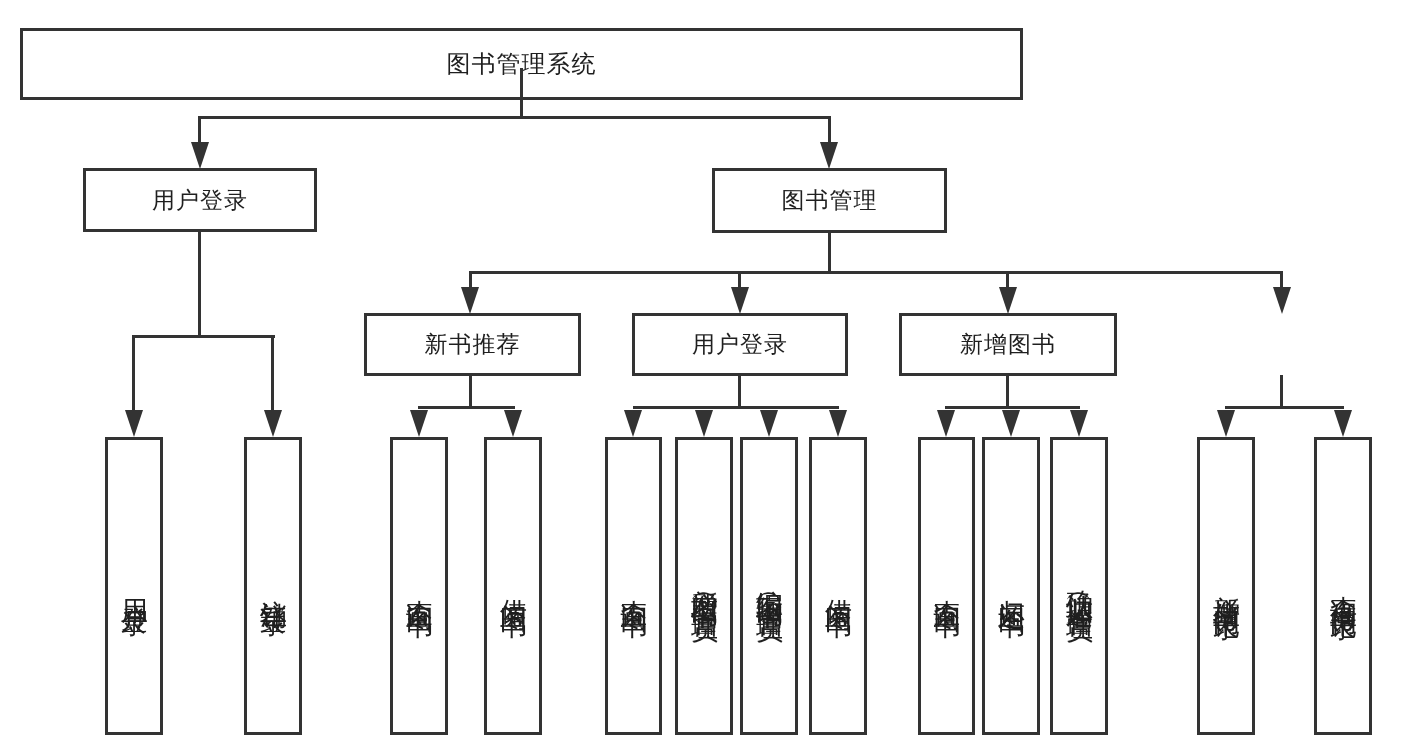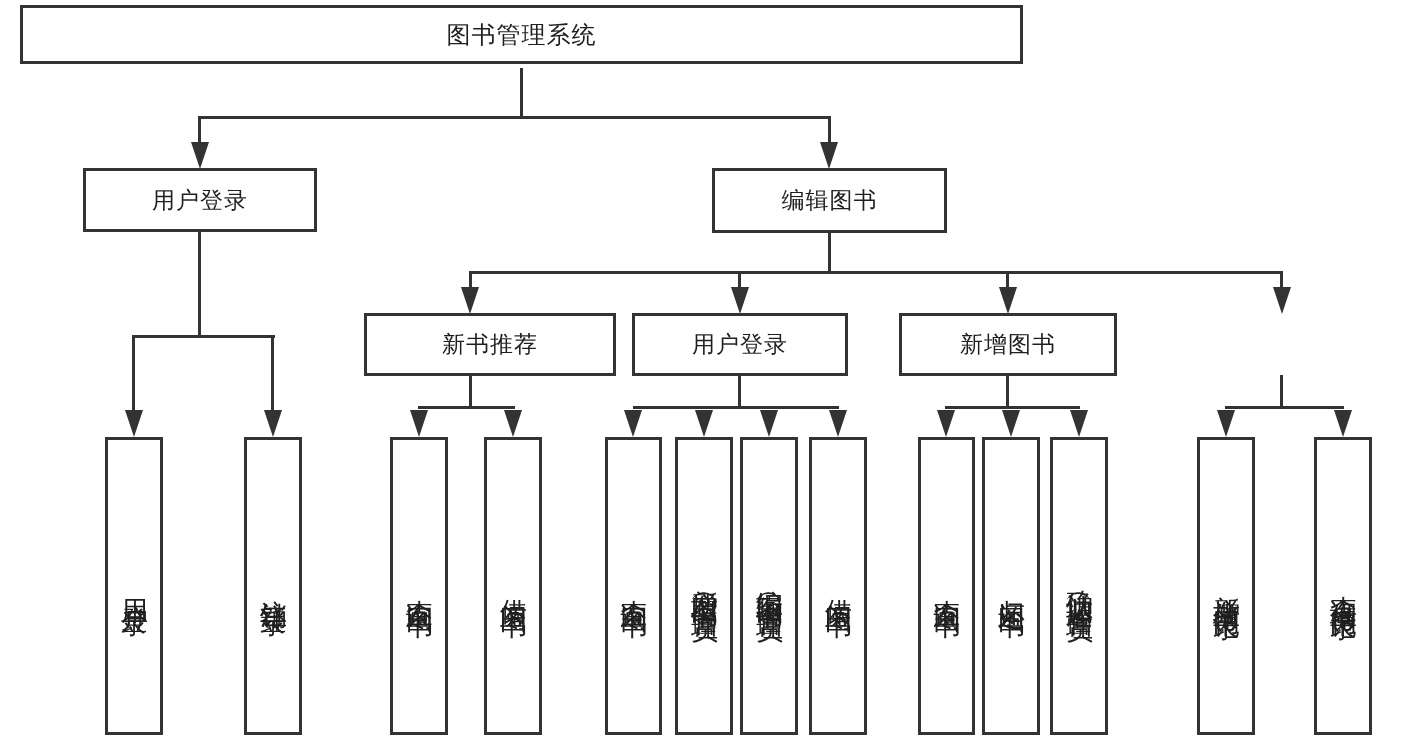--- a/index.html
+++ b/index.html
@@ -30,24 +30,24 @@
     color:#1f1f1f;
   }
   
   .vl{position:absolute;width:3px;background:#333333;}
   .hl{position:absolute;height:3px;background:#333333;}
   .ar{position:absolute;width:0;height:0;
       border-left:9px solid transparent;
       border-right:9px solid transparent;
       border-top:27px solid #333333;}
   
-  #root{left:20px;top:5px;width:1003px;height:59px;font-size:24px;}
+  #root{left:20px;top:28px;width:1003px;height:72px;font-size:24px;}
   #l2a{left:83px;top:168px;width:234px;height:64px;}
   #l2b{left:712px;top:168px;width:235px;height:65px;}
-  #l3a{left:364px;top:313px;width:252px;height:63px;}
+  #l3a{left:364px;top:313px;width:217px;height:63px;}
   #l3b{left:632px;top:313px;width:216px;height:63px;}
   #l3c{left:899px;top:313px;width:218px;height:63px;}
   #l3d{left:1173px;top:313px;width:218px;height:63px;}
   #v1{left:105px;}
   #v2{left:244px;}
   #v3{left:390px;}
   #v4{left:484px;}
   #v5{left:605px;width:57px;}
   #v6{left:675px;}
   #v7{left:740px;}
@@ -123,21 +123,21 @@
   <div class="hl" id="c2"></div>
   <div class="vl" id="c3"></div>
   <div class="ar" id="c4"></div>
   <div class="vl" id="c5"></div>
   <div class="ar" id="c6"></div>
 
   <div class="box hbox" id="l2a">
     <span>用户登录</span>
   </div>
   <div class="box hbox" id="l2b">
-    <span>编辑图书</span>
+    <span>图书管理</span>
   </div>
 
   <div class="vl" id="c7"></div>
   <div class="hl" id="c8"></div>
   <div class="vl" id="c9"></div>
   <div class="vl" id="c10"></div>
   <div class="ar" id="c11"></div>
   <div class="ar" id="c12"></div>
 
   <div class="vl" id="c13"></div>

